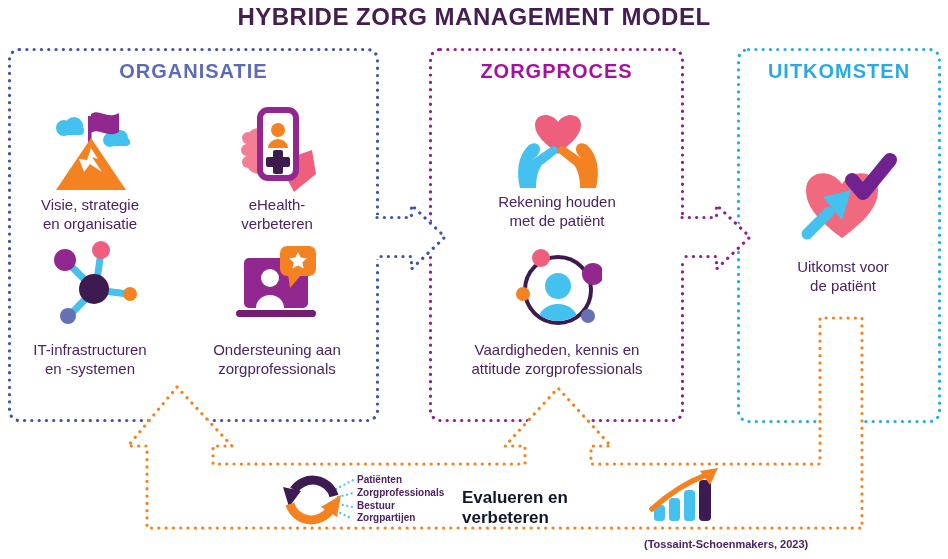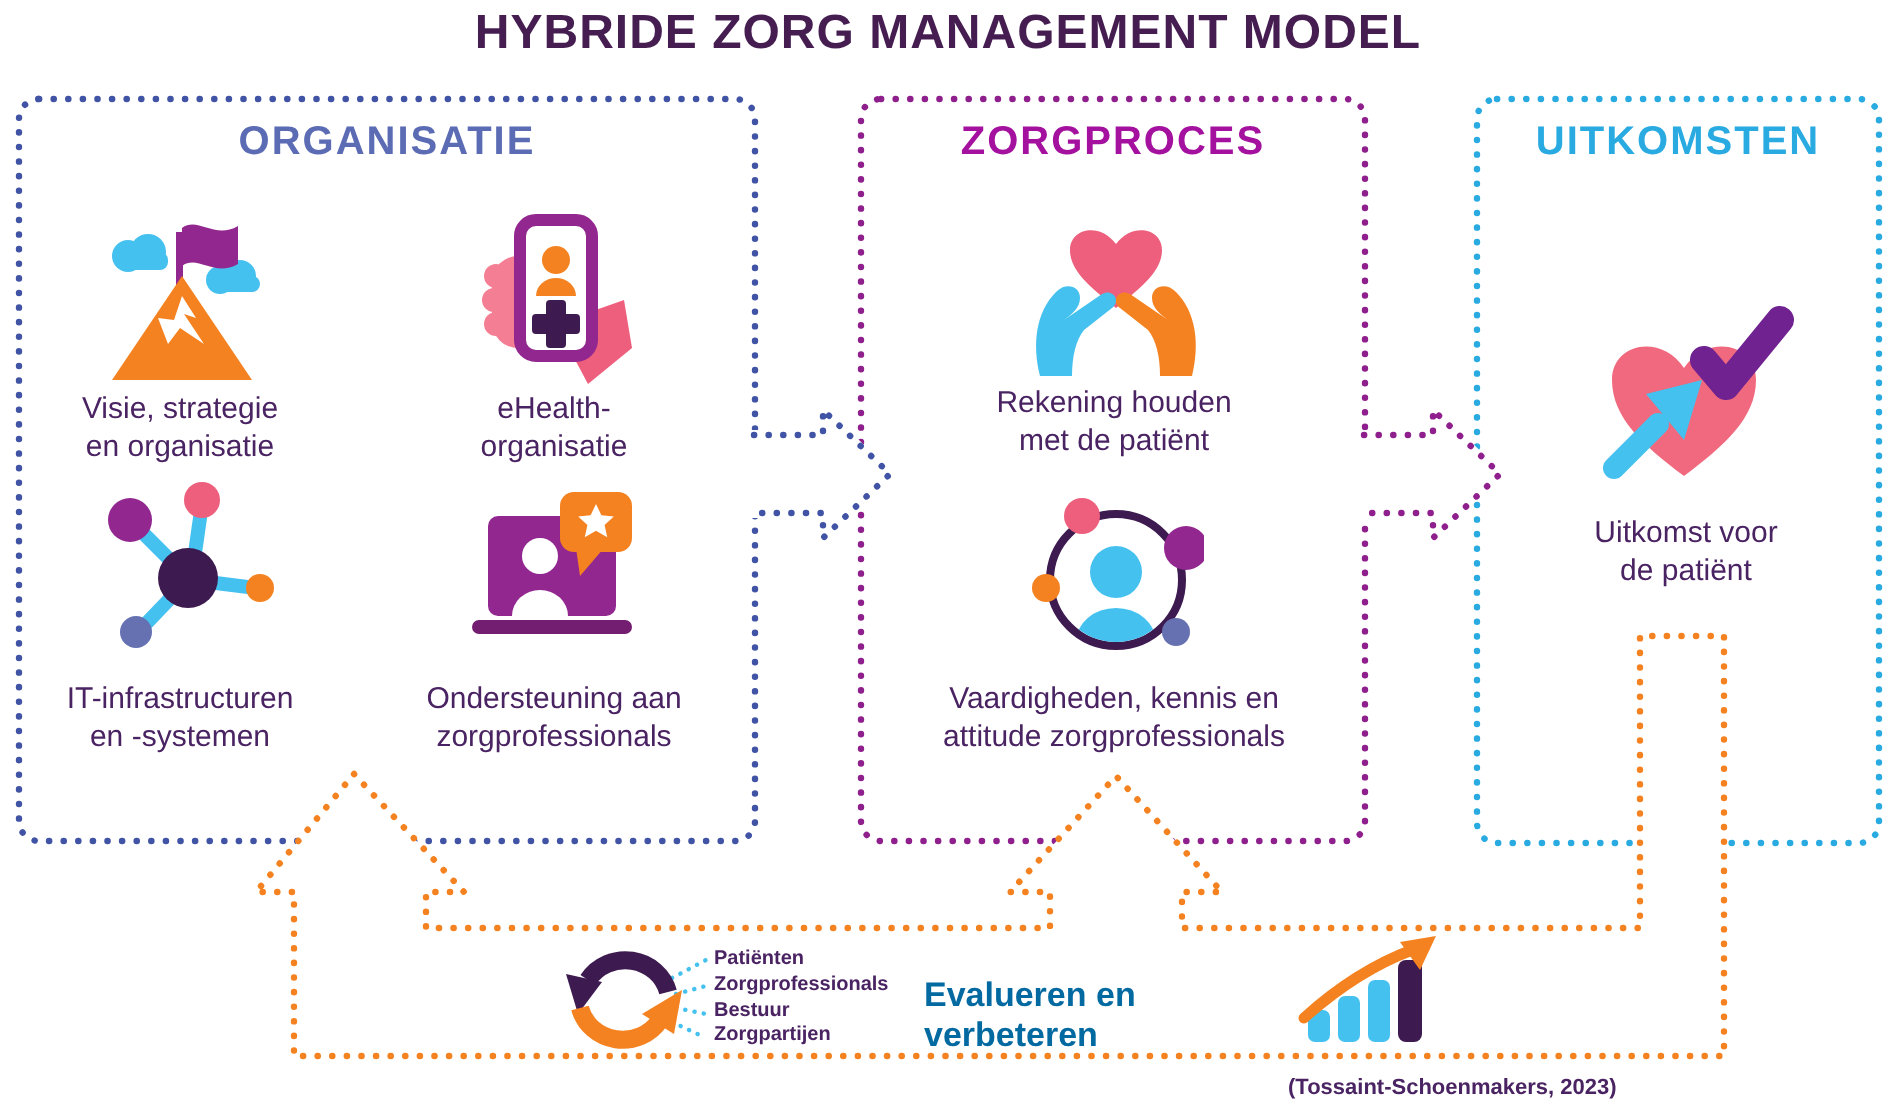--- a/index.html
+++ b/index.html
@@ -9,21 +9,21 @@
   .icon{position:absolute;z-index:2;}
   .txt{position:absolute;z-index:3;}
   .page-title{left:0;top:3px;width:948px;text-align:center;font-size:24px;font-weight:bold;
               letter-spacing:.5px;color:#451d51;}
   .box-title{text-align:center;font-size:20px;letter-spacing:1px;font-weight:700;}
   .t-org{left:9px;top:60px;width:369px;color:#5b6cb5;}
   .t-zorg{left:430px;top:60px;width:253px;color:#a4119e;}
   .t-uit{left:738px;top:60px;width:202px;color:#29abe2;}
   .label{text-align:center;font-weight:normal;font-size:15px;color:#4a2363;line-height:1.25;
          white-space:pre-line;}
-  .evaluate{left:462px;top:488px;width:185px;font-size:17px;font-weight:bold;color:#0369a1;}
+  .evaluate{left:462px;top:488px;width:185px;font-size:17px;font-weight:bold;color:#0f172a;}
   .legend{left:357px;top:474px;width:120px;font-size:10px;font-weight:bold;color:#4a2363;
           line-height:12.8px;}
   .attribution{right:4px;top:538px;width:300px;text-align:left;font-size:11px;font-weight:bold;
                color:#4a2363;}
 </style>
 </head>
 <body>
 
 <div class="canvas">
 
@@ -156,21 +156,21 @@
     <rect x="21" y="33" width="11" height="23" rx="3.5" fill="#45c1ef"></rect>
     <rect x="36" y="25" width="11" height="31" rx="3.5" fill="#45c1ef"></rect>
     <rect x="51" y="15" width="12" height="41" rx="4" fill="#3d1a4f"></rect>
     <path d="M4,44 C24,26 42,16 58,10" fill="none" stroke="#f58220" stroke-width="5.5" stroke-linecap="round"></path>
     <polygon points="70,3 52,6 62,20" fill="#f58220"></polygon>
   </svg>
 
   <div class="txt label" style="left:0px;top:196px;width:180px">Visie, strategie
 en organisatie</div>
   <div class="txt label" style="left:187px;top:196px;width:180px">eHealth-
-organisatie</div>
+verbeteren</div>
   <div class="txt label" style="left:0px;top:341px;width:180px">IT-infrastructuren
 en -systemen</div>
   <div class="txt label" style="left:187px;top:341px;width:180px">Ondersteuning aan
 zorgprofessionals</div>
   <div class="txt label" style="left:467px;top:193px;width:180px">Rekening houden
 met de patiënt</div>
   <div class="txt label" style="left:447px;top:341px;width:220px">Vaardigheden, kennis en
 attitude zorgprofessionals</div>
   <div class="txt label" style="left:753px;top:258px;width:180px">Uitkomst voor
 de patiënt</div>

